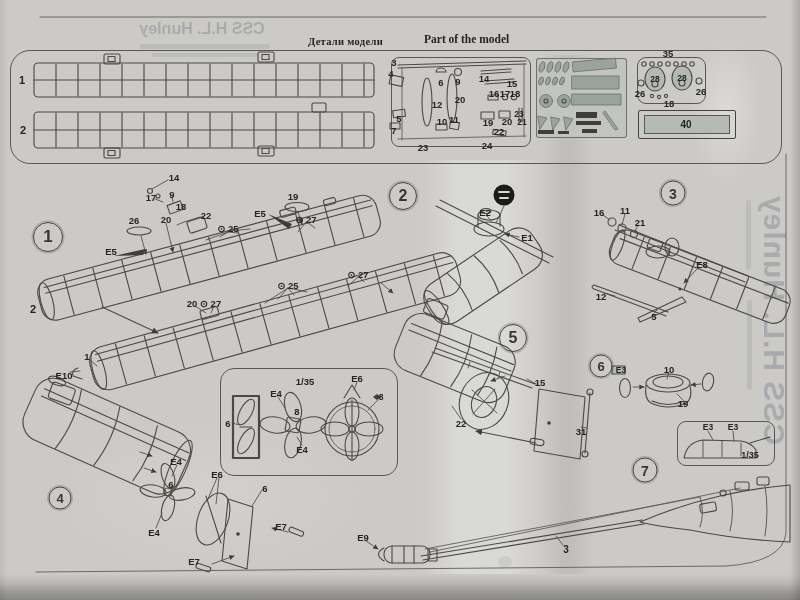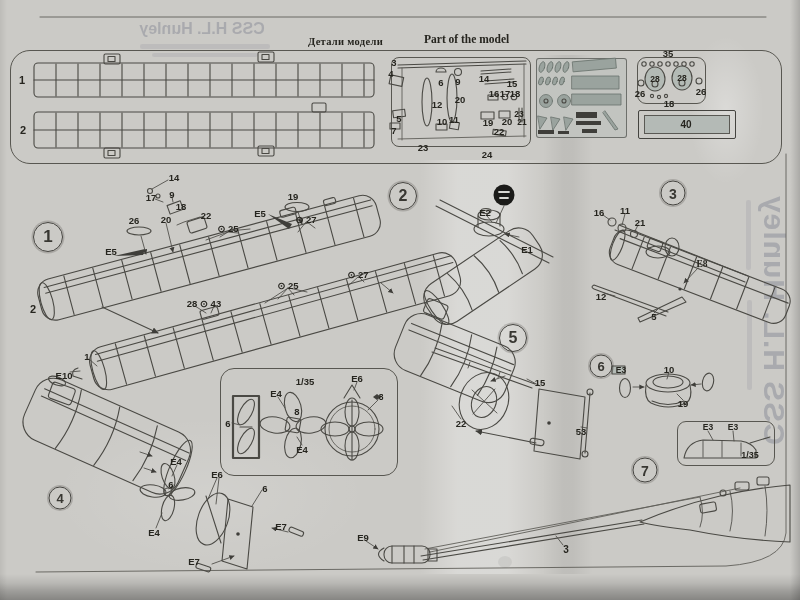--- a/index.html
+++ b/index.html
@@ -409,64 +409,64 @@
       <span class="callout" style="left: 399px; top: 118px;">5</span>
       <span class="callout" style="left: 394px; top: 130px;">7</span>
       <span class="callout" style="left: 442px; top: 121px;">10</span>
       <span class="callout" style="left: 454px; top: 119px;">11</span>
       <span class="callout" style="left: 488px; top: 122px;">19</span>
       <span class="callout" style="left: 507px; top: 121px;">20</span>
       <span class="callout" style="left: 519px; top: 114px; font-size: 8.5px;">23</span>
       <span class="callout" style="left: 522px; top: 122px; font-size: 8.5px;">21</span>
       <span class="callout" style="left: 499px; top: 131px;">22</span>
       <span class="callout" style="left: 423px; top: 147px;">23</span>
-      <span class="callout" style="left: 487px; top: 154px;">24</span>
+      <span class="callout" style="left: 487px; top: 145px;">24</span>
       <span class="callout" style="left: 668px; top: 53px;">35</span>
       <span class="callout" style="left: 640px; top: 93px;">26</span>
       <span class="callout" style="left: 655px; top: 79px; font-size: 8.5px;">28</span>
       <span class="callout" style="left: 682px; top: 78px; font-size: 8.5px;">28</span>
       <span class="callout" style="left: 701px; top: 91px;">26</span>
       <span class="callout" style="left: 669px; top: 103px;">18</span>
       <span class="callout" style="left: 686px; top: 124px; font-size: 10px;">40</span>
       <span class="callout" style="left: 174px; top: 177px;">14</span>
       <span class="callout" style="left: 151px; top: 197px;">17</span>
       <span class="callout" style="left: 172px; top: 194px;">9</span>
       <span class="callout" style="left: 181px; top: 206px;">18</span>
       <span class="callout" style="left: 166px; top: 219px;">20</span>
       <span class="callout" style="left: 206px; top: 215px;">22</span>
       <span class="callout" style="left: 134px; top: 220px;">26</span>
       <span class="callout" style="left: 293px; top: 196px;">19</span>
       <span class="callout" style="left: 260px; top: 213px;">E5</span>
       <span class="callout" style="left: 228px; top: 228px;">⊙ 25</span>
       <span class="callout" style="left: 306px; top: 219px;">⊙ 27</span>
       <span class="callout" style="left: 111px; top: 251px;">E5</span>
       <span class="callout" style="left: 33px; top: 309px; font-size: 11px;">2</span>
-      <span class="callout" style="left: 204px; top: 303px;">28 ⊙ 43</span>
+      <span class="callout" style="left: 204px; top: 303px;">20 ⊙ 27</span>
       <span class="callout" style="left: 288px; top: 285px;">⊙ 25</span>
       <span class="callout" style="left: 358px; top: 274px;">⊙ 27</span>
       <span class="callout" style="left: 87px; top: 356px;">1</span>
       <span class="callout" style="left: 64px; top: 375px;">E10</span>
       <span class="callout" style="left: 485px; top: 212px;">E2</span>
-      <span class="callout" style="left: 527px; top: 249px;">E1</span>
+      <span class="callout" style="left: 527px; top: 237px;">E1</span>
       <span class="callout" style="left: 599px; top: 212px;">16</span>
       <span class="callout" style="left: 625px; top: 210px;">11</span>
       <span class="callout" style="left: 640px; top: 222px;">21</span>
-      <span class="callout" style="left: 702px; top: 264px; font-family: Liberation Serif, serif;">E8</span>
+      <span class="callout" style="left: 702px; top: 264px;">E8</span>
       <span class="callout" style="left: 601px; top: 296px;">12</span>
       <span class="callout" style="left: 654px; top: 316px;">5</span>
       <span class="callout" style="left: 176px; top: 461px;">E4</span>
       <span class="callout" style="left: 171px; top: 484px;">6</span>
       <span class="callout" style="left: 217px; top: 474px;">E6</span>
       <span class="callout" style="left: 265px; top: 488px;">6</span>
       <span class="callout" style="left: 281px; top: 526px;">E7</span>
       <span class="callout" style="left: 154px; top: 532px;">E4</span>
       <span class="callout" style="left: 194px; top: 561px;">E7</span>
       <span class="callout" style="left: 540px; top: 382px;">15</span>
       <span class="callout" style="left: 461px; top: 423px;">22</span>
-      <span class="callout" style="left: 581px; top: 431px;">53</span>
+      <span class="callout" style="left: 581px; top: 431px;">31</span>
       <span class="callout" style="left: 621px; top: 370px; font-size: 8.5px;">E3</span>
       <span class="callout" style="left: 669px; top: 369px;">10</span>
       <span class="callout" style="left: 683px; top: 403px;">19</span>
       <span class="callout" style="left: 708px; top: 427px; font-size: 8.5px;">E3</span>
       <span class="callout" style="left: 733px; top: 427px; font-size: 8.5px;">E3</span>
       <span class="callout" style="left: 750px; top: 455px; font-size: 9px;">1/35</span>
       <span class="callout" style="left: 363px; top: 537px;">E9</span>
       <span class="callout" style="left: 566px; top: 549px; font-size: 10px;">3</span>
       <span class="callout" style="left: 305px; top: 381px; font-size: 9.5px;">1/35</span>
       <span class="callout" style="left: 357px; top: 378px;">E6</span>

